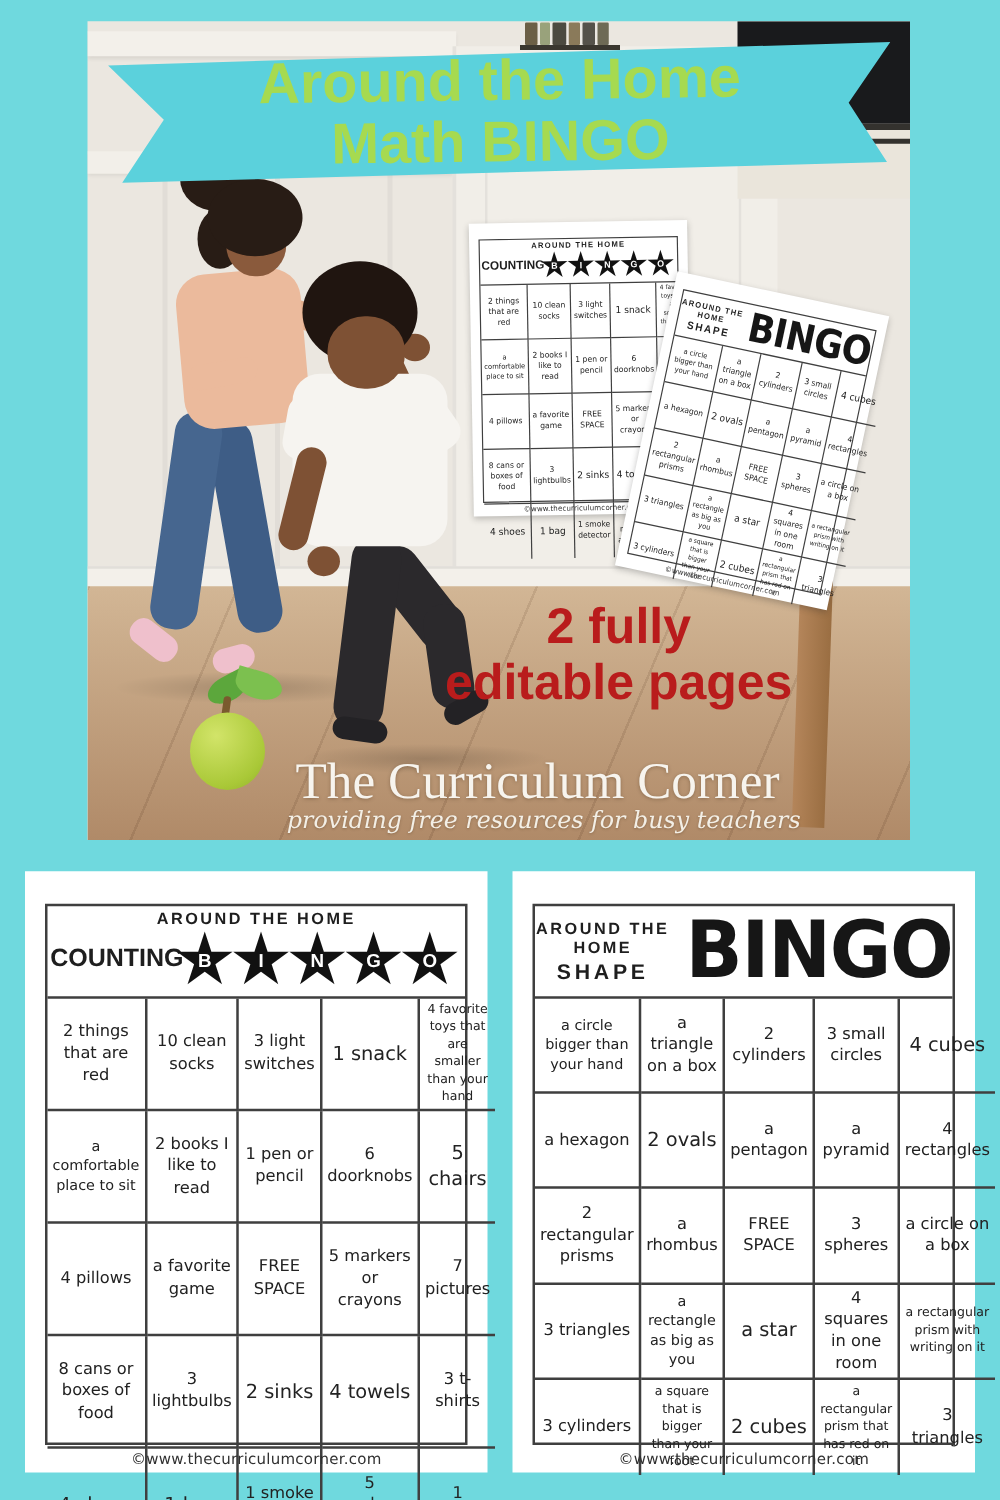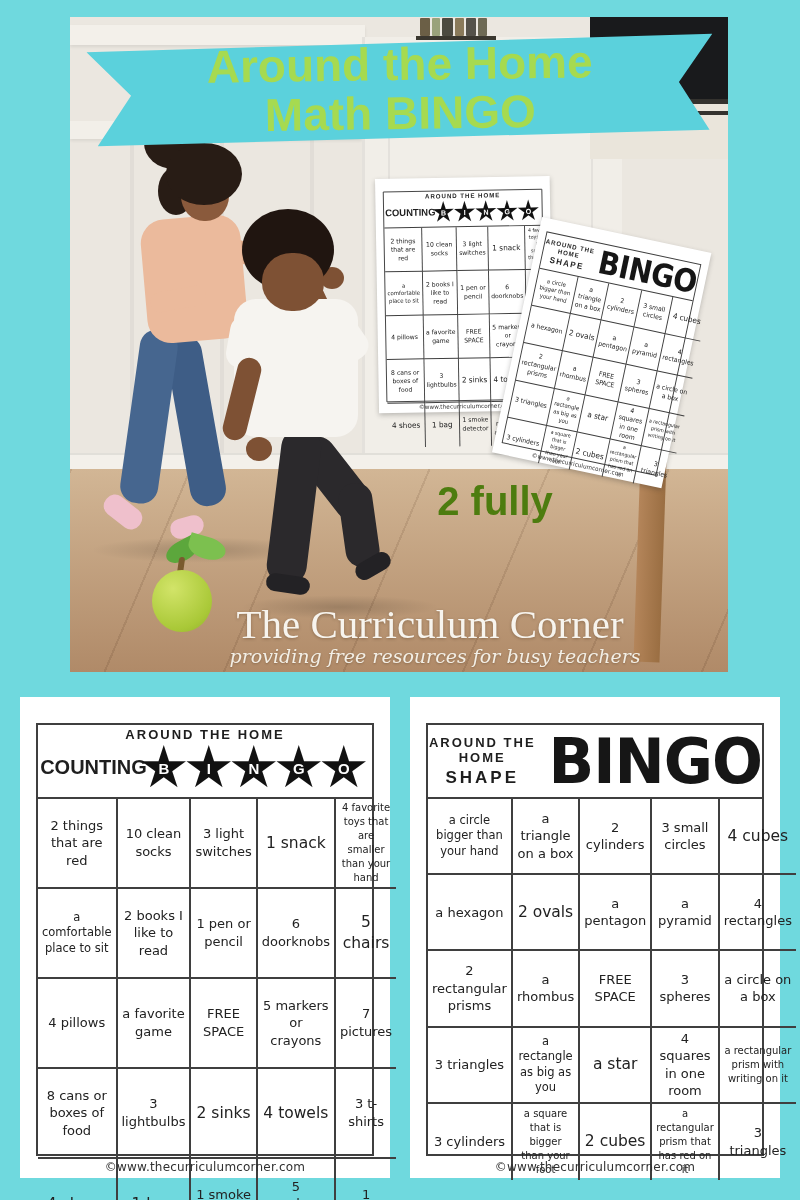--- a/index.html
+++ b/index.html
@@ -56,21 +56,21 @@
   .b-sleeve-r { left:252px; top:300px; width:42px; height:48px; background:#F6F4F0; border-radius:14px; transform:rotate(-35deg); }
   .b-arm-r  { left:240px; top:262px; width:22px; height:66px; background:#7E5134; border-radius:11px; transform:rotate(-25deg); }
   .b-hand-r { left:250px; top:250px; width:24px; height:22px; background:#7E5134; border-radius:50%; }
   .b-leg-front { left:204px; top:412px; width:40px; height:155px; background:#2B292C; border-radius:18px; transform:rotate(7deg); }
   .b-thigh-back{ left:246px; top:414px; width:38px; height:95px; background:#2B292C; border-radius:18px; transform:rotate(-38deg); }
   .b-calf-back { left:272px; top:466px; width:34px; height:84px; background:#2B292C; border-radius:16px; transform:rotate(-8deg); }
   .b-foot-front{ left:196px; top:558px; width:44px; height:18px; background:#232225; border-radius:9px; transform:rotate(8deg); }
   .b-foot-back { left:284px; top:540px; width:38px; height:18px; background:#232225; border-radius:9px; transform:rotate(-30deg); }
 
   
-  .caption { left:275px; top:462px; width:300px; text-align:center; color:#4d7c0f;
+  .caption { left:275px; top:462px; width:300px; text-align:center; color:#b91c1c;
              font-family:"Liberation Sans",sans-serif; font-weight:bold; font-size:40px; line-height:1.12; }
   .logo-name { left:140px; top:583px; width:440px; text-align:center; color:#F7F4EE;
                font-family:"Liberation Serif",serif; font-weight:normal; font-size:41px;
                text-shadow:0 1px 3px rgba(60,40,20,.35); white-space:nowrap; }
   .logo-tagline { left:150px; top:628px; width:430px; text-align:center; color:#F3EFE6;
                   font-family:"DejaVu Serif",serif; font-style:italic; font-size:19px;
                   text-shadow:0 1px 2px rgba(60,40,20,.3); }
   .apple-body { left:82px; top:553px; width:60px; height:62px; border-radius:50%;
                 background:radial-gradient(circle at 35% 30%, #D2E469, #A9C837 70%, #8FAE2C); }
   .apple-stem { left:108px; top:540px; width:6px; height:18px; background:#7A5A2E; border-radius:3px; transform:rotate(8deg); }
@@ -290,20 +290,21 @@
       <div class="part b-sleeve-l"></div>
       <div class="part b-arm-l"></div>
       <div class="part b-fist-l"></div>
       <div class="part b-sleeve-r"></div>
       <div class="part b-hair"></div>
       <div class="part b-face"></div>
     </div>
 
     <div class="part caption">
       <div>2 fully</div>
+      <div>editable pages</div>
     </div>
 
     <div>
       <div class="part apple-leaf1"></div>
       <div class="part apple-leaf2"></div>
       <div class="part apple-stem"></div>
       <div class="part apple-body"></div>
       <div class="part logo-name">The Curriculum Corner</div>
       <div class="part logo-tagline">providing free resources for busy teachers</div>
     </div>

